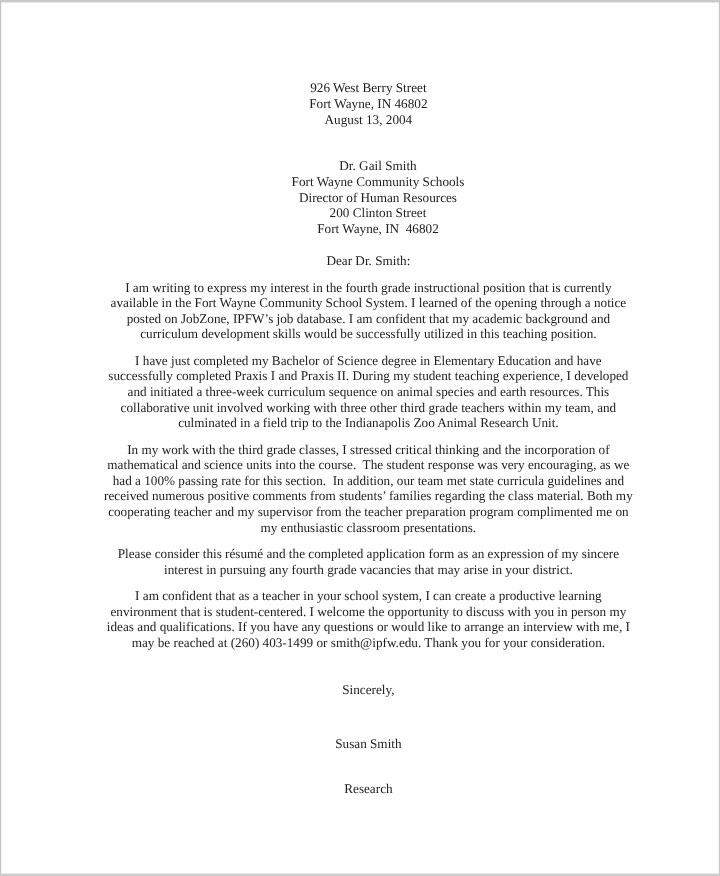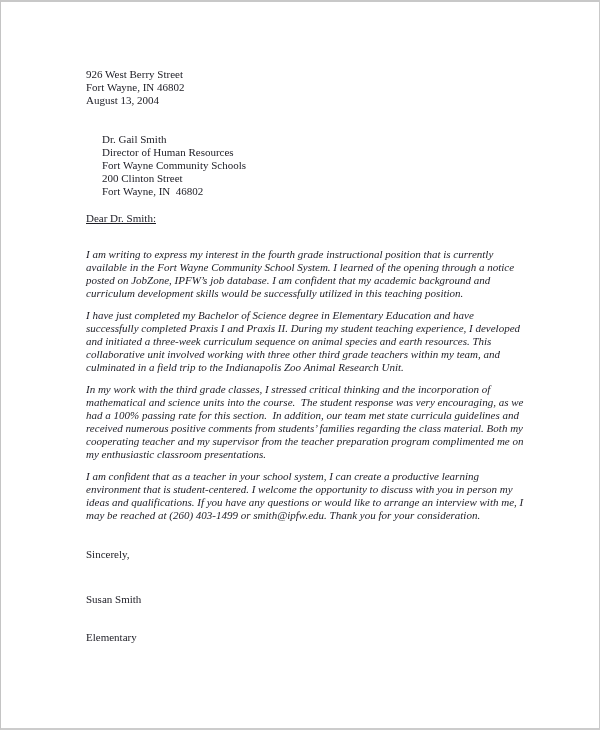--- a/index.html
+++ b/index.html
@@ -24,34 +24,33 @@
   .letter-body {
     position: absolute;
     top: 66px;
     left: 85px;
     width: 442px;
     font-size: 11px;
     line-height: 13px;
   }
   .addr-line, .para, .single-line {
     white-space: pre-wrap;
+    text-align: center;
   }
   .sender-block {
     margin: 0 0 26px 0;
   }
   .recipient-block {
     margin: 0 0 14px 16px;
   }
   .salutation {
-    margin: 0 0 23px 0;
-    text-decoration: underline;
+    margin: 0 0 9px 0;
   }
   .para {
     margin: 0 0 9px 0;
-    font-style: italic;
   }
   .closing {
     margin: 26px 0 18px 0;
   }
   .signature {
     margin: 32px 0 12px 0;
   }
   .enclosure {
     margin: 25px 0 0 0;
   }
@@ -63,31 +62,32 @@
   <div class="letter-body">
 
     <div class="sender-block">
       <div class="addr-line">926 West Berry Street</div>
       <div class="addr-line">Fort Wayne, IN 46802</div>
       <div class="addr-line">August 13, 2004</div>
     </div>
 
     <div class="recipient-block">
       <div class="addr-line">Dr. Gail Smith</div>
+      <div class="addr-line">Fort Wayne Community Schools</div>
       <div class="addr-line">Director of Human Resources</div>
-      <div class="addr-line">Fort Wayne Community Schools</div>
       <div class="addr-line">200 Clinton Street</div>
       <div class="addr-line">Fort Wayne, IN  46802</div>
     </div>
 
     <div class="salutation single-line">Dear Dr. Smith:</div>
 
     <p class="para">I am writing to express my interest in the fourth grade instructional position that is currently available in the Fort Wayne Community School System. I learned of the opening through a notice posted on JobZone, IPFW’s job database. I am confident that my academic background and curriculum development skills would be successfully utilized in this teaching position.</p>
     <p class="para">I have just completed my Bachelor of Science degree in Elementary Education and have successfully completed Praxis I and Praxis II. During my student teaching experience, I developed and initiated a three-week curriculum sequence on animal species and earth resources. This collaborative unit involved working with three other third grade teachers within my team, and culminated in a field trip to the Indianapolis Zoo Animal Research Unit.</p>
     <p class="para">In my work with the third grade classes, I stressed critical thinking and the incorporation of mathematical and science units into the course.  The student response was very encouraging, as we had a 100% passing rate for this section.  In addition, our team met state curricula guidelines and received numerous positive comments from students’ families regarding the class material. Both my cooperating teacher and my supervisor from the teacher preparation program complimented me on my enthusiastic classroom presentations.</p>
+    <p class="para">Please consider this résumé and the completed application form as an expression of my sincere interest in pursuing any fourth grade vacancies that may arise in your district.</p>
     <p class="para">I am confident that as a teacher in your school system, I can create a productive learning environment that is student-centered. I welcome the opportunity to discuss with you in person my ideas and qualifications. If you have any questions or would like to arrange an interview with me, I may be reached at (260) 403-1499 or smith@ipfw.edu. Thank you for your consideration.</p>
 
     <div class="closing single-line">Sincerely,</div>
     <div class="signature single-line">Susan Smith</div>
-    <div class="enclosure single-line">Elementary</div>
+    <div class="enclosure single-line">Research</div>
 
   </div>
 </div>
 
 </body></html>

